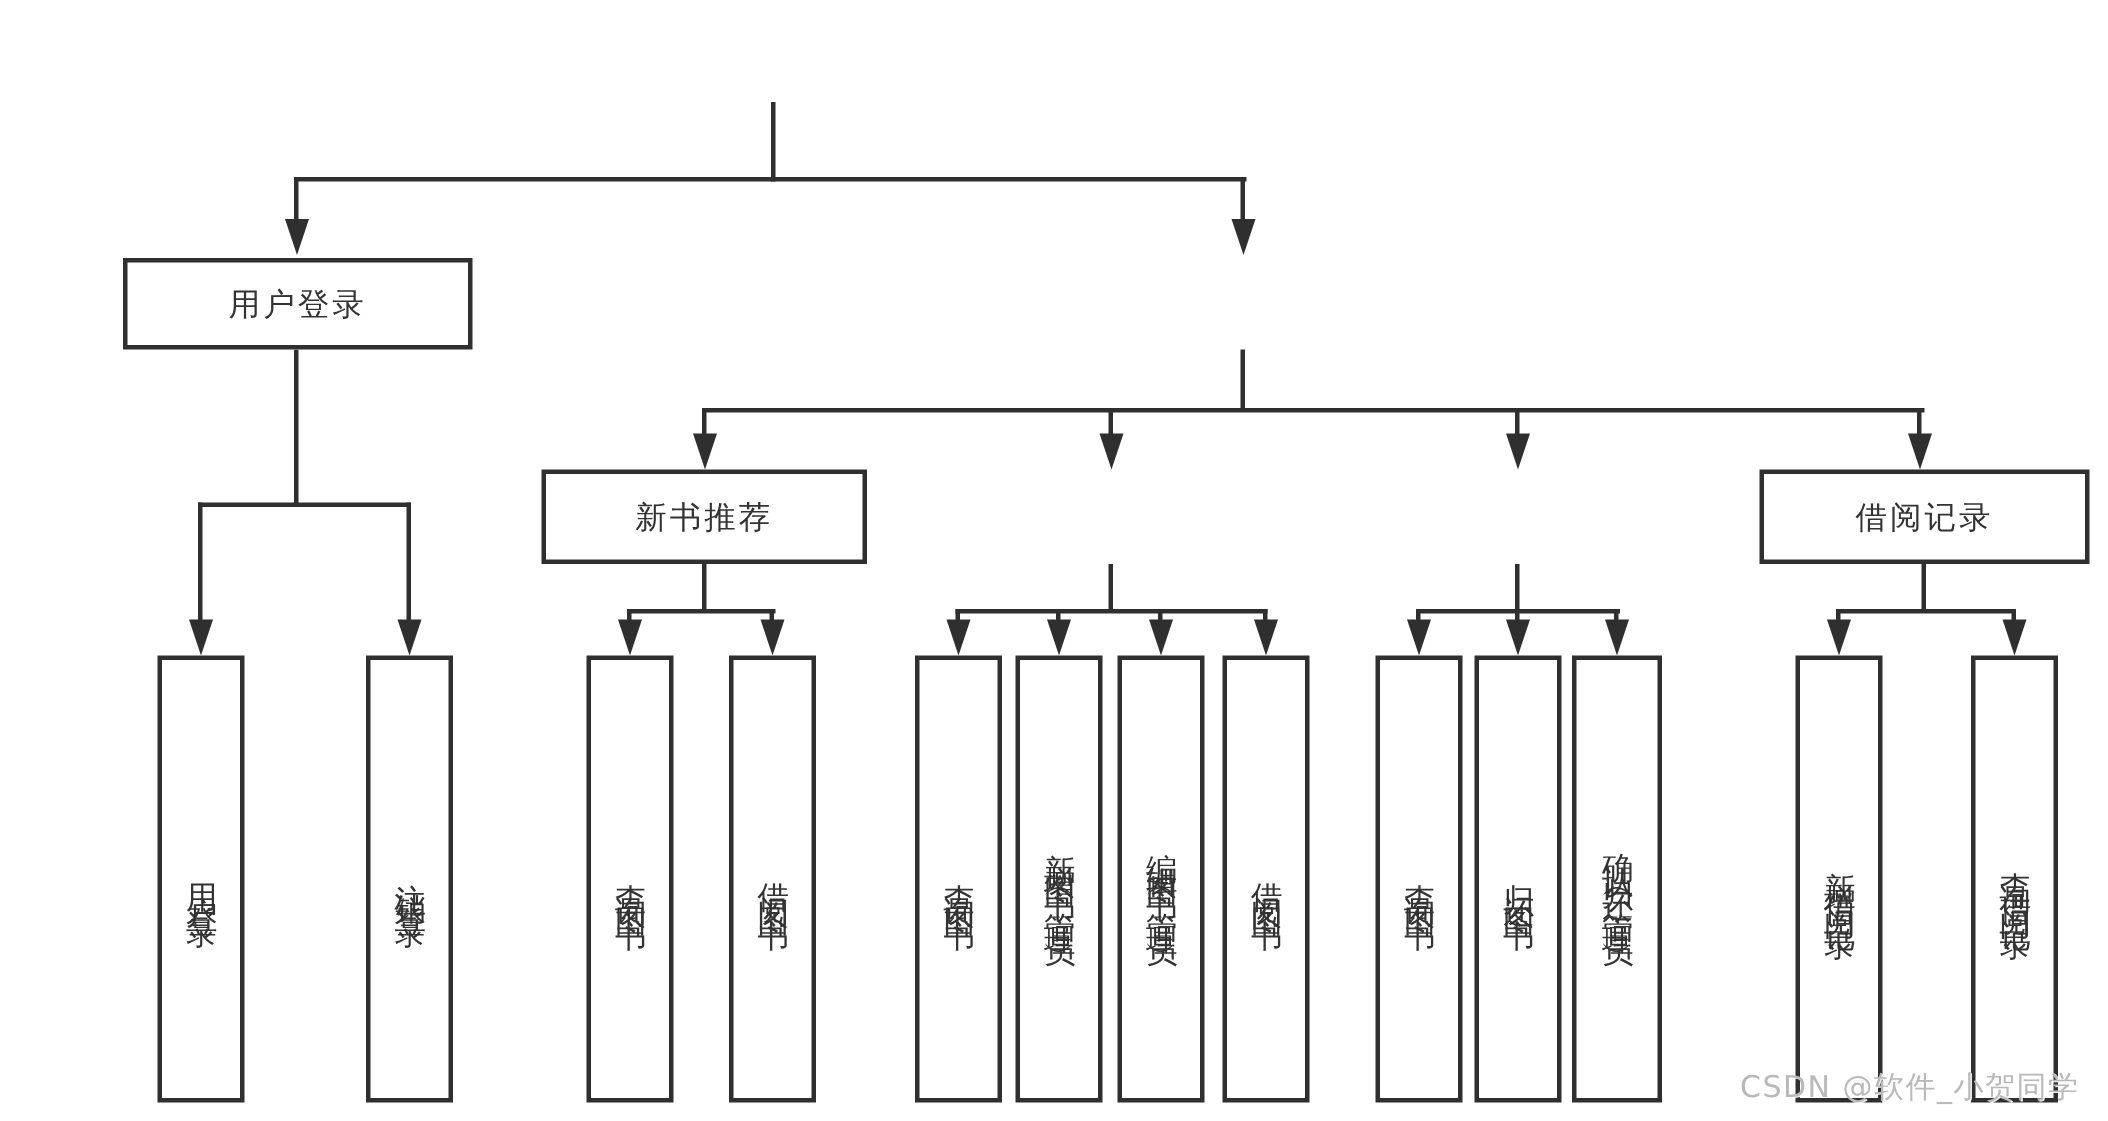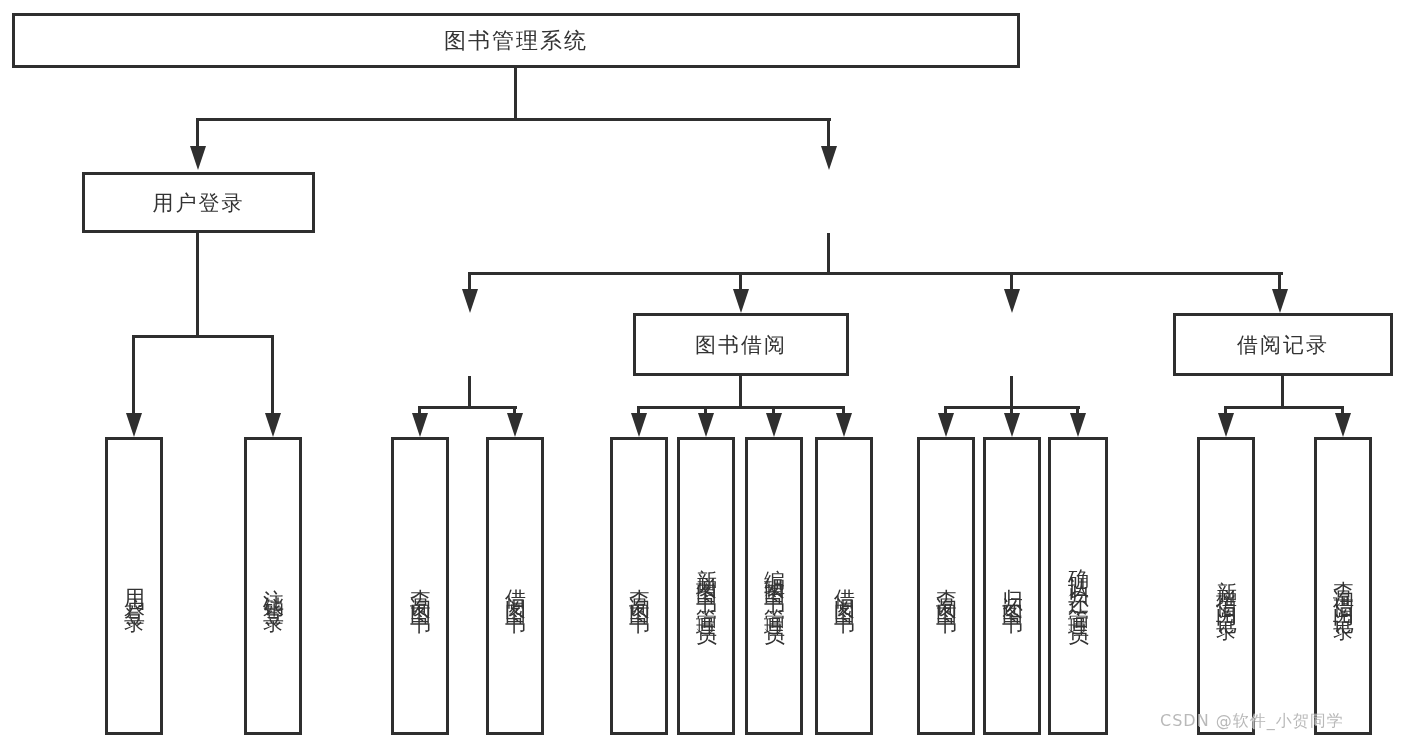--- a/index.html
+++ b/index.html
@@ -43,34 +43,33 @@
   .ahead{
     position:absolute;z-index:1;
     width:0;height:0;
     border-left:8px solid transparent;
     border-right:8px solid transparent;
     border-top:24px solid var(--line);
   }
   .watermark{
     position:absolute;
     left:1160px;top:711px;
-    font-size:16px;
+    font-size:20px;
     letter-spacing:1px;
     color:var(--watermark);
     text-shadow:1px 1px 0 rgba(255,255,255,.9);
     z-index:5;
     white-space:nowrap;
   }
 </style>
 </head>
 <body>
 
 <div id="stage">
 
-  <div class="box root-box" style="left:12px;top:13px;width:1008px;height:55px">图书管理系统</div>
 
   <div class="vline" style="left:514px;top:68px;height:53px"></div>
   <div class="hline" style="left:197px;top:118px;width:634px"></div>
   <div class="vline" style="left:196px;top:118px;height:32px"></div>
   <div class="ahead" style="left:190px;top:146px"></div>
   <div class="vline" style="left:827px;top:118px;height:32px"></div>
   <div class="ahead" style="left:821px;top:146px"></div>
 
   <div class="box" style="left:82px;top:172px;width:233px;height:61px">用户登录</div>
 
@@ -78,21 +77,21 @@
   <div class="hline" style="left:468px;top:272px;width:815px"></div>
   <div class="vline" style="left:468px;top:272px;height:20px"></div>
   <div class="ahead" style="left:462px;top:289px"></div>
   <div class="vline" style="left:739px;top:272px;height:20px"></div>
   <div class="ahead" style="left:733px;top:289px"></div>
   <div class="vline" style="left:1010px;top:272px;height:20px"></div>
   <div class="ahead" style="left:1004px;top:289px"></div>
   <div class="vline" style="left:1278px;top:272px;height:20px"></div>
   <div class="ahead" style="left:1272px;top:289px"></div>
 
-  <div class="box" style="left:633px;top:313px;width:216px;height:63px">图书借阅</div>
+  <div class="box" style="left:361px;top:313px;width:217px;height:63px">新书推荐</div>
   <div class="box" style="left:1173px;top:313px;width:220px;height:63px">借阅记录</div>
 
   <div class="vline" style="left:196px;top:233px;height:105px"></div>
   <div class="hline" style="left:132px;top:335px;width:142px"></div>
   <div class="vline" style="left:132px;top:335px;height:80px"></div>
   <div class="ahead" style="left:126px;top:413px"></div>
   <div class="vline" style="left:271px;top:335px;height:80px"></div>
   <div class="ahead" style="left:265px;top:413px"></div>
 
   <div class="vline" style="left:468px;top:376px;height:32px"></div>

